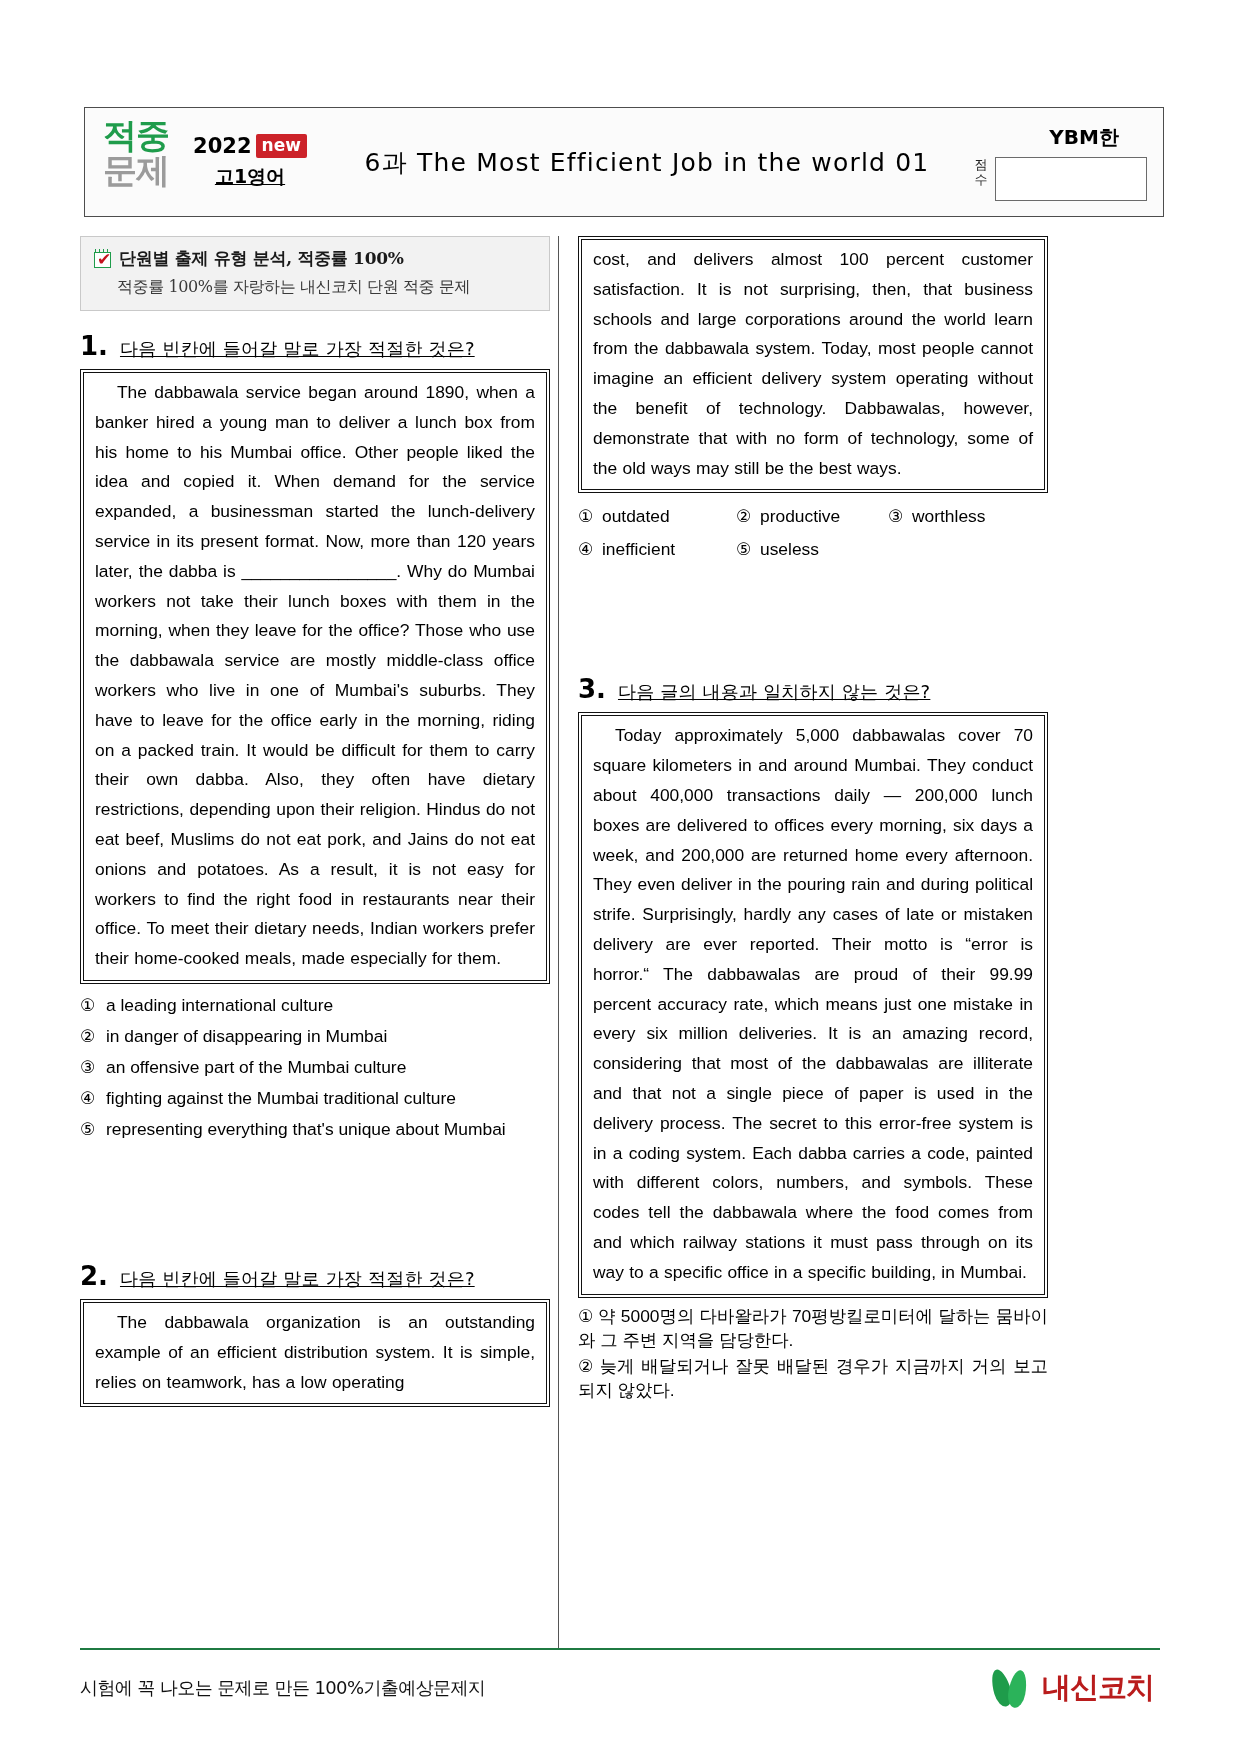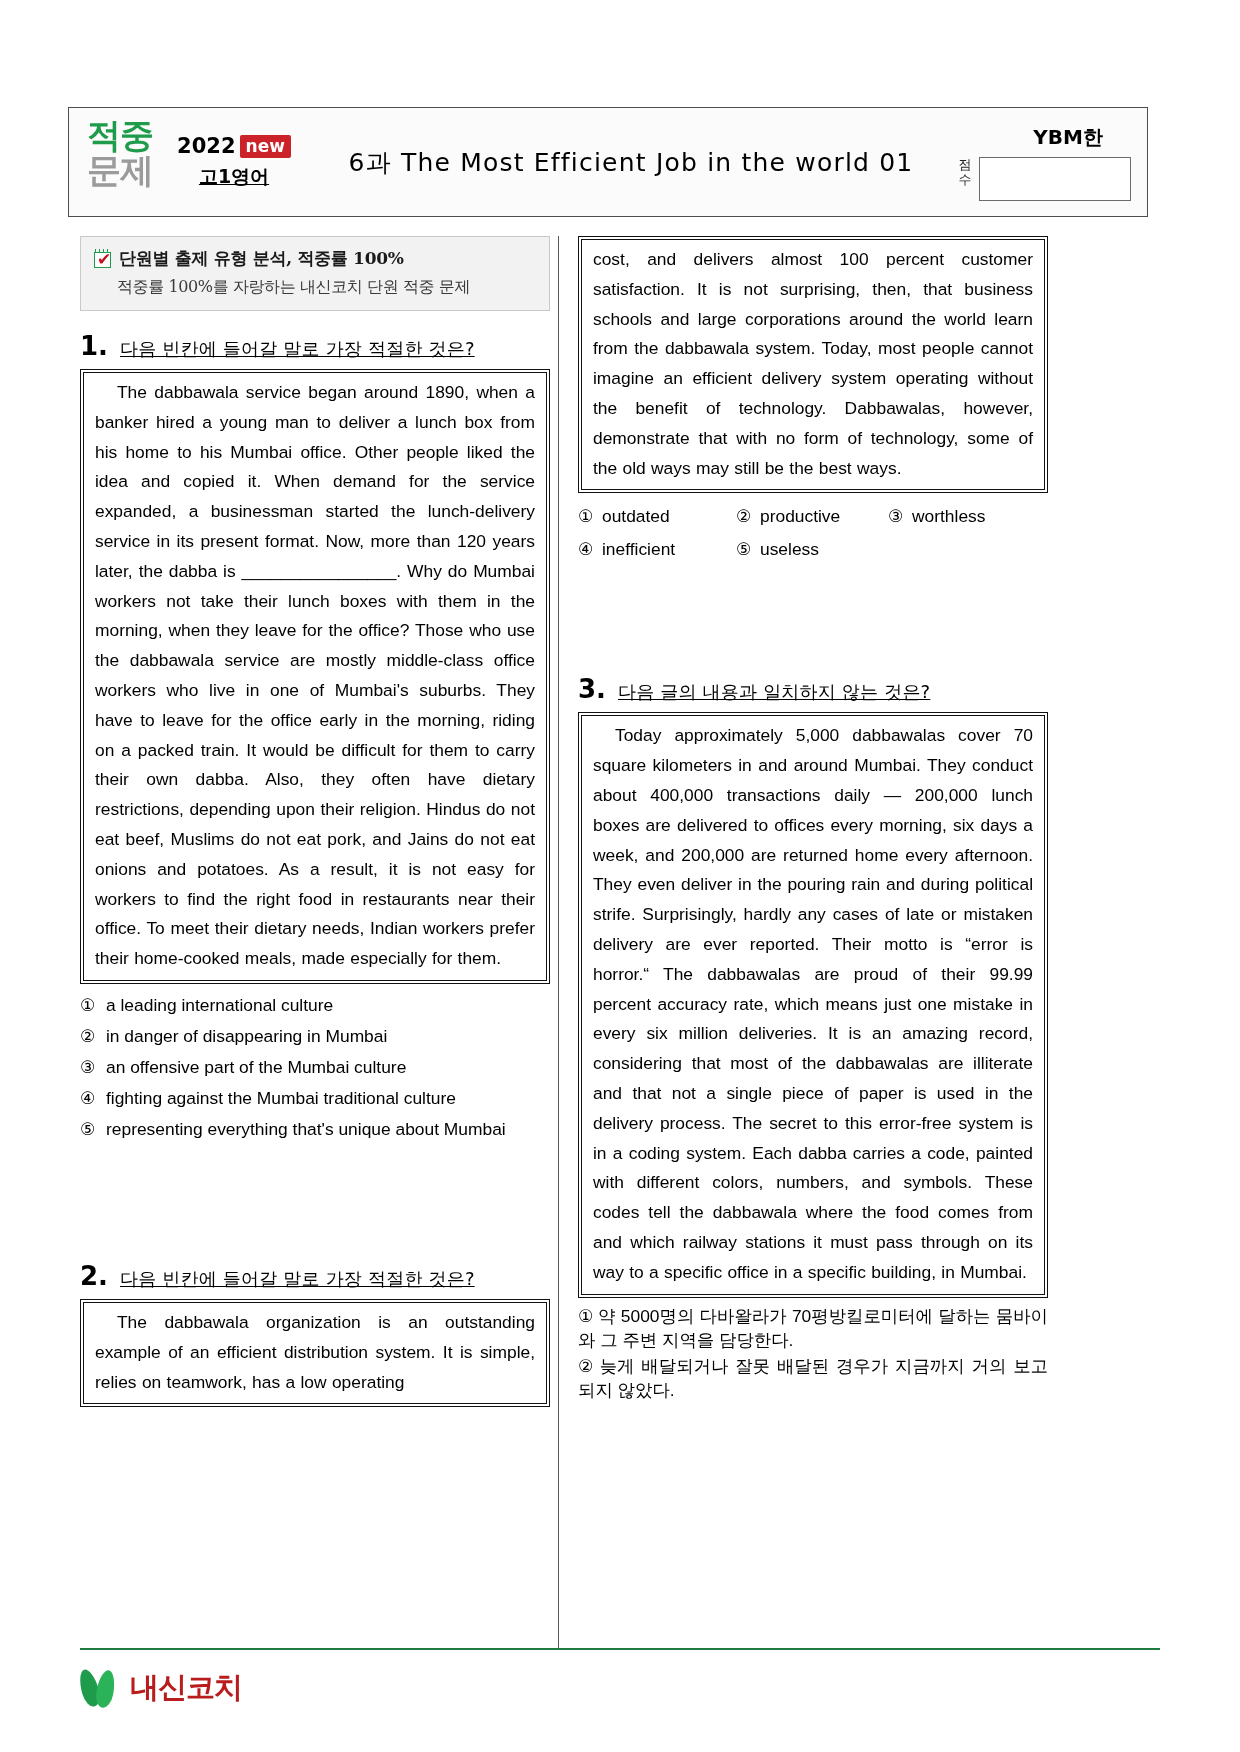--- a/index.html
+++ b/index.html
@@ -18,21 +18,21 @@
     position: relative;
     width: 1240px;
     height: 1752px;
     box-sizing: border-box;
     padding: 0;
   }
 
   
   .header {
     position: absolute;
-    left: 68px;
+    left: 84px;
     top: 107px;
     width: 1080px;
     height: 110px;
     border: 1px solid #4d4d4d;
     box-sizing: border-box;
     background: #fbfbfb;
     display: flex;
     align-items: center;
   }
   .logo-block {
@@ -59,21 +59,20 @@
     letter-spacing: -1px;
   }
   .grade-block {
     flex: none;
     width: 126px;
     text-align: center;
     margin-left: 6px;
   }
   .year-row {
     display: flex;
-    align-items: center;
     justify-content: center;
     gap: 4px;
   }
   .year-text {
     font-size: 21px;
     font-weight: bold;
     font-family: "DejaVu Sans", sans-serif;
   }
   .new-badge {
     background: #cc2229;
@@ -506,20 +505,21 @@
         <span class="mark">①</span><span>약 5000명의 다바왈라가 70평방킬로미터에 달하는 뭄바이와 그 주변 지역을 담당한다.</span>
       </div>
       <div class="kchoice">
         <span class="mark">②</span><span>늦게 배달되거나 잘못 배달된 경우가 지금까지 거의 보고되지 않았다.</span>
       </div>
     </div>
   </div>
 
   <div class="footer-rule"></div>
   <div class="footer">
+    <div class="footer-text">시험에 꼭 나오는 문제로 만든 100%기출예상문제지</div>
     <div class="footer-brand">
       <span class="leaf-mark">
         <span class="lf lf1"></span>
         <span class="lf lf2"></span>
       </span>
       <span class="brand-text">내신코치</span>
     </div>
   </div>
 
 </div>

